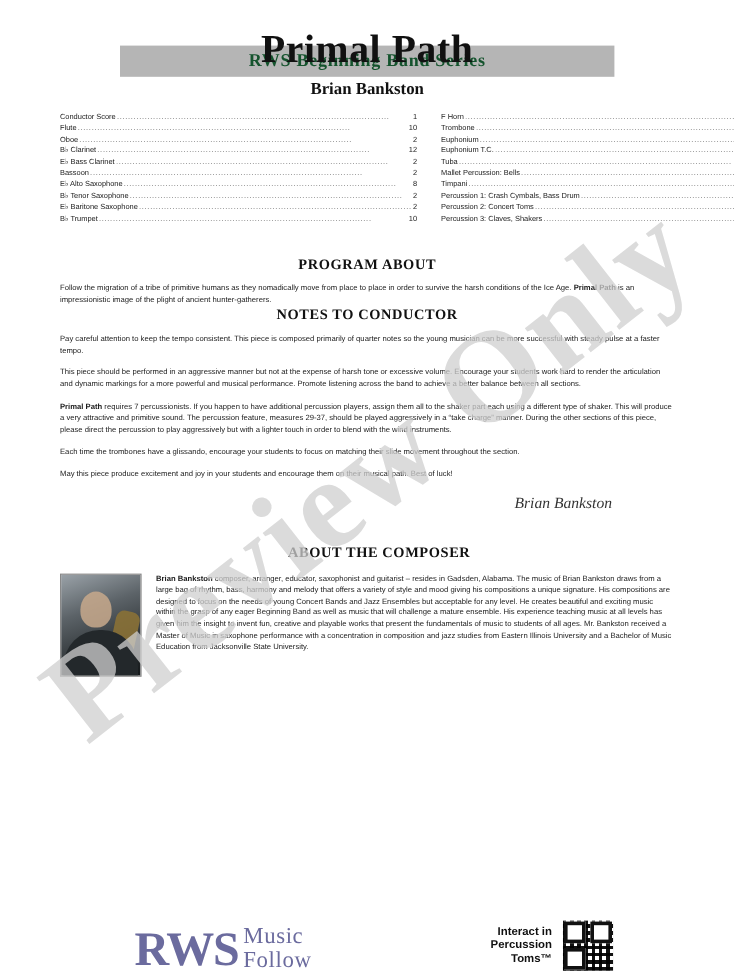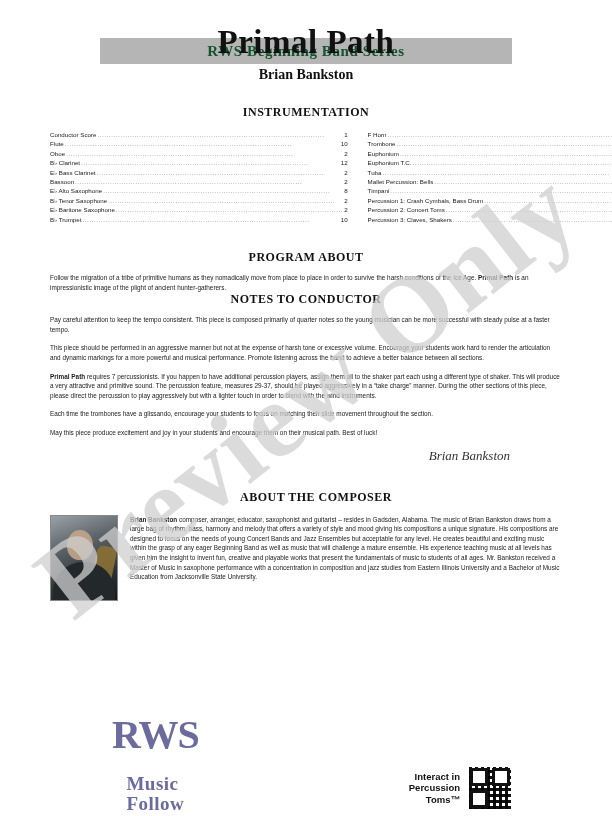--- a/index.html
+++ b/index.html
@@ -220,34 +220,33 @@
     width: 612px;
     height: 70px;
     z-index: 4;
   }
   .logo {
     position: absolute;
     left: 112px;
     bottom: 6px;
     display: flex;
     align-items: center;
-    gap: 16px;
-    flex-direction: column;
+    gap: 4px;
   }
   .logo-rws {
     font-family: "Liberation Serif", serif;
     font-size: 40px;
     font-weight: bold;
     color: #6b6b9e;
     letter-spacing: -1px;
   }
   .logo-words {
     font-family: "Liberation Serif", serif;
     font-size: 19px;
-    font-weight: bold;
+    font-weight: normal;
     color: #6b6b9e;
     line-height: 20px;
     letter-spacing: 0.5px;
   }
   .interact {
     position: absolute;
     right: 100px;
     bottom: 10px;
     display: flex;
     align-items: center;
@@ -301,21 +300,20 @@
 
   <div class="header-bar">
     <span class="series-title">RWS Beginning Band Series</span>
   </div>
 
   <div class="content">
 
     <div class="title">Primal Path</div>
     <div class="composer">Brian Bankston</div>
 
-    <div class="section-head sh-instrumentation">INSTRUMENTATION</div>
 
     <div class="instr-wrap">
       <div class="instr-col">
         <div class="instr-row">
           <span class="instr-name">Conductor Score</span>
           <span class="instr-dots">..................................................................................................</span>
           <span class="instr-qty">1</span>
         </div>
         <div class="instr-row">
           <span class="instr-name">Flute</span>

